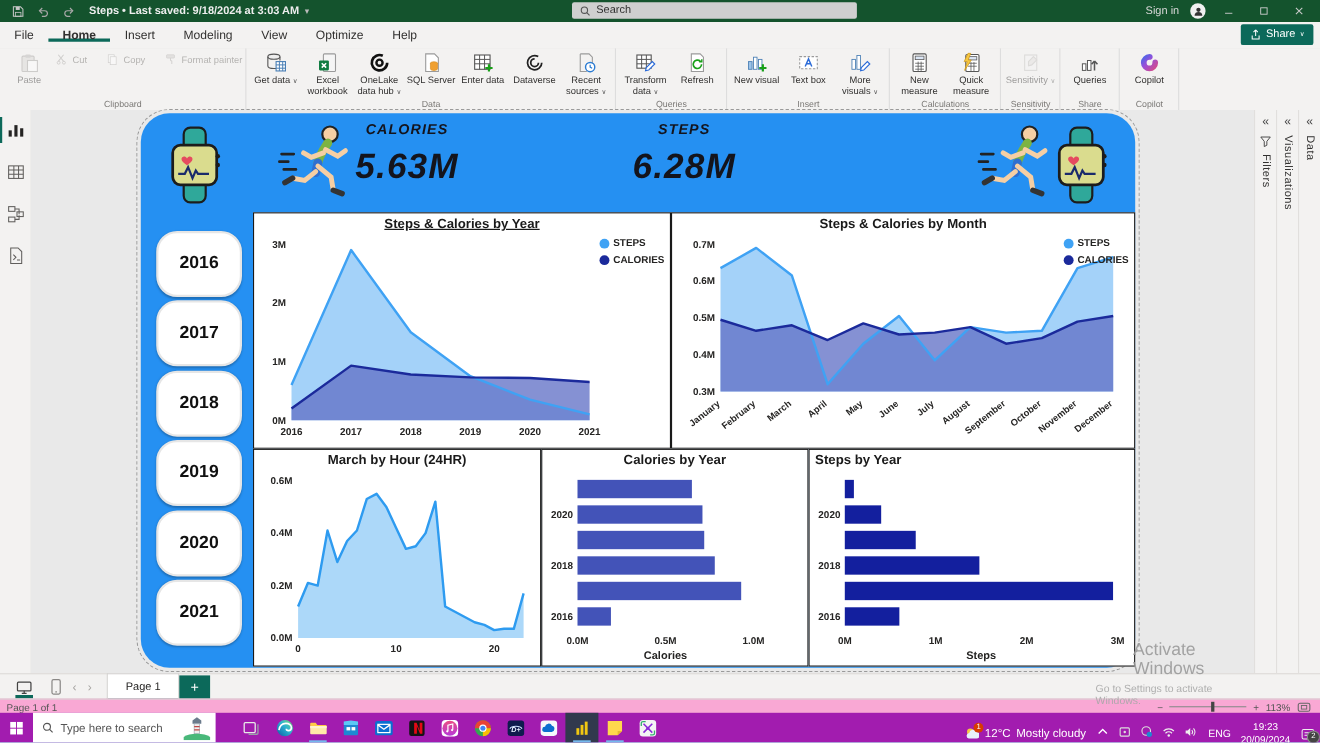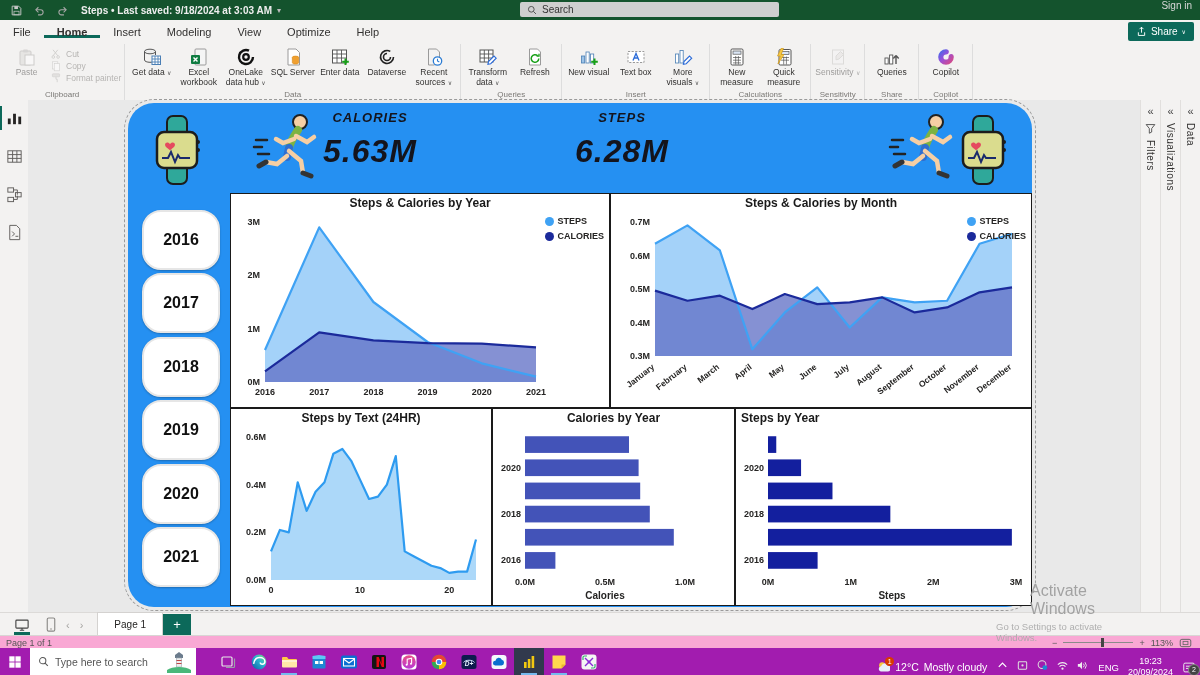--- a/index.html
+++ b/index.html
@@ -6,38 +6,38 @@
     font-family:"Liberation Sans","DejaVu Sans",sans-serif;background:#e6e6e6;position:relative;}
   #app{position:absolute;inset:0;}
   
   #titlebar{position:absolute;left:0;top:0;width:1200px;height:20px;background:#14532d;color:#d8d8d8;
     display:flex;align-items:center;font-size:10px;}
   #titlebar .tico{margin-left:10px;display:inline-flex;}
   #titlebar .doc{margin-left:12px;font-weight:bold;color:#eee;}
   #titlebar .caret{margin-left:5px;font-size:8px;color:#bbb;}
   .tsearch{position:absolute;left:520px;top:2px;width:252px;height:15px;background:#cfcfcf;border-radius:2px;
     display:flex;align-items:center;color:#333;font-size:10px;gap:5px;padding-left:7px;}
-  .tright{position:absolute;right:0;top:0;height:20px;display:flex;align-items:center;gap:10px;padding-right:8px;flex-direction:column;}
+  .tright{position:absolute;right:0;top:0;height:20px;display:flex;align-items:center;gap:10px;padding-right:8px;}
   .avatar{width:14px;height:14px;border-radius:50%;background:#f0f0f0;display:inline-flex;align-items:center;justify-content:center;}
   .wbtn{width:22px;height:20px;display:inline-flex;align-items:center;justify-content:center;}
   
   #tabsrow{position:absolute;left:0;top:20px;width:1200px;height:24px;background:#f3f2f1;display:flex;align-items:center;}
   .rtab{padding:0 13px;font-size:11px;color:#323130;height:24px;line-height:24px;}
   .rtab.active{font-weight:bold;box-shadow:inset 0 -3px 0 #0c695a;}
   #share{position:absolute;right:6px;top:2px;height:19px;background:#0c695a;color:#fff;border:none;border-radius:2px;
     font-size:10px;display:flex;align-items:center;gap:4px;padding:0 8px;font-family:inherit;}
   
   #ribbon{position:absolute;left:0;top:44px;width:1200px;height:56px;background:#f3f2f1;border-bottom:1px solid #d1cfcd;
     display:flex;align-items:stretch;}
   .rgroup{position:relative;display:flex;flex-direction:column;border-right:1px solid #ddd;padding:1px 3px 10px 3px;}
   .rrow{display:flex;align-items:flex-start;flex:1;}
   .rbtn{width:47px;display:flex;flex-direction:column;align-items:center;text-align:center;font-size:8.5px;
     color:#323130;line-height:1.12;padding-top:2px;gap:1px;}
   .rbtn.dis,.sbtn.dis{opacity:.45;}
-  .smallcol{display:flex;flex-direction:column;gap:0;padding-top:3px;}
+  .smallcol{display:flex;flex-direction:row;gap:17px;padding-top:3px;}
   .sbtn{display:flex;align-items:center;gap:4px;font-size:8.5px;color:#6a6865;}
   .rglabel{position:absolute;bottom:1px;left:0;right:0;text-align:center;font-size:8px;color:#7a7875;}
   .drop{font-size:6px;color:#555;}
   .ic20{width:20px;height:20px;}
   .ic12{width:12px;height:12px;}
   
   #leftrail{position:absolute;left:0;top:100px;width:28px;height:512px;background:#f3f2f1;border-right:1px solid #e1dfdd;
     display:flex;flex-direction:column;align-items:center;padding-top:6px;gap:14px;}
   .railitem{width:28px;height:24px;display:flex;align-items:center;justify-content:center;color:#605e5c;}
   .railitem.active{color:#252423;box-shadow:inset 2px 0 0 #0c695a;}
@@ -490,21 +490,21 @@
 
     <div id="yearcol">
         <div class="yearbtn" style="top: 110px;">2016</div>
         <div class="yearbtn" style="top: 173.4px;">2017</div>
         <div class="yearbtn" style="top: 236.8px;">2018</div>
         <div class="yearbtn" style="top: 300.2px;">2019</div>
         <div class="yearbtn" style="top: 363.6px;">2020</div>
         <div class="yearbtn" style="top: 427px;">2021</div>
       </div>
     <div id="charts">
-        <div class="chart" style="left: 202px; top: 93px; width: 380px; height: 215px;"><div class="ctitle">Steps &amp; Calories by Year</div><div class="legend">
+        <div class="chart" style="left: 202px; top: 93px; width: 380px; height: 215px; text-decoration: underline;"><div class="ctitle">Steps &amp; Calories by Year</div><div class="legend">
             <div class="litem">
               <span class="ldot" style="background:#3fa2f4"></span>
               <span>STEPS</span>
             </div>
             <div class="litem">
               <span class="ldot" style="background:#1b2a9b"></span>
               <span>CALORIES</span>
             </div>
           </div><svg width="377" height="194">
             <path d="M34 138 L88.2 15.333333333333332 L142.4 90 L196.6 130 L250.8 151.33333333333331 L305 164.66666666666666 L305 170 L34 170 Z" fill="#9ccef8" fill-opacity="0.92"></path>
@@ -547,21 +547,21 @@
             <text x="141.36363636363637" y="156" text-anchor="end" font-size="8.5" font-weight="bold" fill="#252423" transform="rotate(-38 141.36363636363637 156)">April</text>
             <text x="173.8181818181818" y="156" text-anchor="end" font-size="8.5" font-weight="bold" fill="#252423" transform="rotate(-38 173.8181818181818 156)">May</text>
             <text x="206.27272727272728" y="156" text-anchor="end" font-size="8.5" font-weight="bold" fill="#252423" transform="rotate(-38 206.27272727272728 156)">June</text>
             <text x="238.72727272727272" y="156" text-anchor="end" font-size="8.5" font-weight="bold" fill="#252423" transform="rotate(-38 238.72727272727272 156)">July</text>
             <text x="271.1818181818182" y="156" text-anchor="end" font-size="8.5" font-weight="bold" fill="#252423" transform="rotate(-38 271.1818181818182 156)">August</text>
             <text x="303.6363636363636" y="156" text-anchor="end" font-size="8.5" font-weight="bold" fill="#252423" transform="rotate(-38 303.6363636363636 156)">September</text>
             <text x="336.09090909090907" y="156" text-anchor="end" font-size="8.5" font-weight="bold" fill="#252423" transform="rotate(-38 336.09090909090907 156)">October</text>
             <text x="368.54545454545456" y="156" text-anchor="end" font-size="8.5" font-weight="bold" fill="#252423" transform="rotate(-38 368.54545454545456 156)">November</text>
             <text x="401" y="156" text-anchor="end" font-size="8.5" font-weight="bold" fill="#252423" transform="rotate(-38 401 156)">December</text>
           </svg></div>
-        <div class="chart" style="left: 202px; top: 308px; width: 262px; height: 198px;"><div class="ctitle">Steps by Text (24HR)</div><svg width="259" height="177">
+        <div class="chart" style="left: 202px; top: 308px; width: 262px; height: 198px;"><div class="ctitle">March by Hour (24HR)</div><svg width="259" height="177">
             <path d="M40 124.4 L48.91304347826087 102.95 L57.826086956521735 105.33333333333333 L66.73913043478261 55.28333333333333 L75.65217391304347 83.88333333333333 L84.56521739130434 64.81666666666666 L93.47826086956522 55.28333333333333 L102.3913043478261 26.683333333333323 L111.30434782608695 21.916666666666657 L120.21739130434783 33.83333333333333 L129.1304347826087 52.900000000000006 L138.04347826086956 71.96666666666665 L146.95652173913044 69.58333333333333 L155.8695652173913 57.66666666666666 L164.7826086956522 29.066666666666663 L173.69565217391303 124.4 L182.6086956521739 129.16666666666666 L191.52173913043478 133.93333333333334 L200.43478260869566 138.70000000000002 L209.34782608695653 141.08333333333331 L218.2608695652174 145.85 L227.17391304347825 144.65833333333333 L236.08695652173913 144.65833333333333 L245 112.48333333333332 L245 153 L40 153 Z" fill="#a5d5f8" fill-opacity="0.92"></path>
             <path d="M40 124.4 L48.91304347826087 102.95 L57.826086956521735 105.33333333333333 L66.73913043478261 55.28333333333333 L75.65217391304347 83.88333333333333 L84.56521739130434 64.81666666666666 L93.47826086956522 55.28333333333333 L102.3913043478261 26.683333333333323 L111.30434782608695 21.916666666666657 L120.21739130434783 33.83333333333333 L129.1304347826087 52.900000000000006 L138.04347826086956 71.96666666666665 L146.95652173913044 69.58333333333333 L155.8695652173913 57.66666666666666 L164.7826086956522 29.066666666666663 L173.69565217391303 124.4 L182.6086956521739 129.16666666666666 L191.52173913043478 133.93333333333334 L200.43478260869566 138.70000000000002 L209.34782608695653 141.08333333333331 L218.2608695652174 145.85 L227.17391304347825 144.65833333333333 L236.08695652173913 144.65833333333333 L245 112.48333333333332" fill="none" stroke="#2e9bf0" stroke-width="2.2" stroke-linejoin="round"></path>
             <text x="35" y="156" text-anchor="end" font-size="9" font-weight="bold" fill="#252423">0.0M</text>
             <text x="35" y="108.33333333333333" text-anchor="end" font-size="9" font-weight="bold" fill="#252423">0.2M</text>
             <text x="35" y="60.66666666666666" text-anchor="end" font-size="9" font-weight="bold" fill="#252423">0.4M</text>
             <text x="35" y="13" text-anchor="end" font-size="9" font-weight="bold" fill="#252423">0.6M</text>
             <text x="40" y="166" text-anchor="middle" font-size="9" font-weight="bold" fill="#252423">0</text>
             <text x="129.1304347826087" y="166" text-anchor="middle" font-size="9" font-weight="bold" fill="#252423">10</text>
             <text x="218.2608695652174" y="166" text-anchor="middle" font-size="9" font-weight="bold" fill="#252423">20</text>
           </svg></div>

